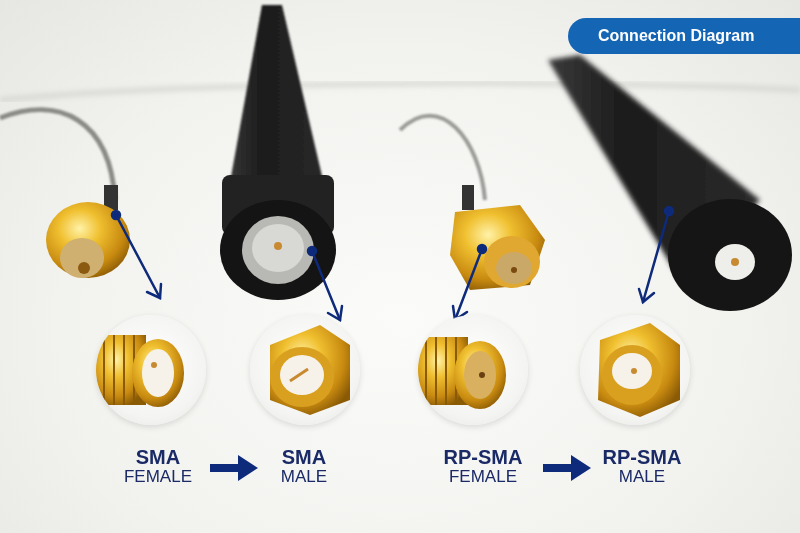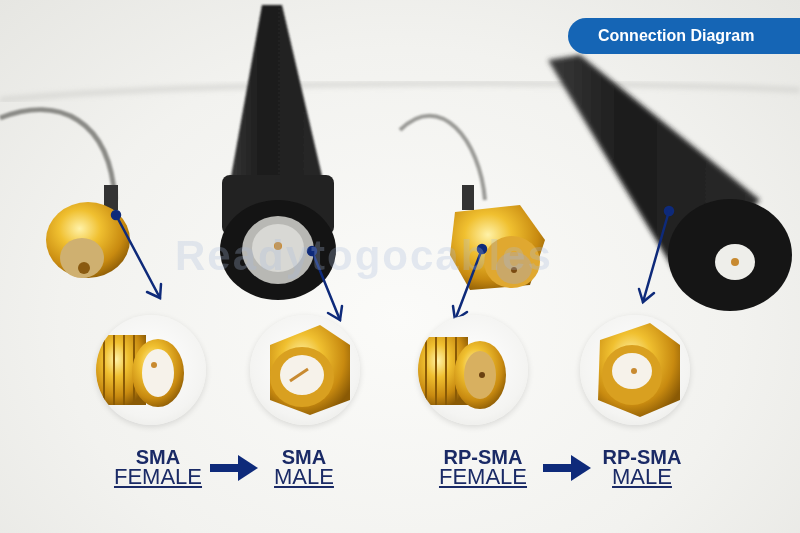--- a/index.html
+++ b/index.html
@@ -11,21 +11,21 @@
            background:#1565b5; border-radius:18px 0 0 18px; color:#fff;
            font-weight:bold; font-size:16px; display:flex; align-items:center;
            padding-left:30px; box-sizing:border-box; }
   .watermark { position:absolute; left:175px; top:232px; font-size:42px; font-weight:bold;
                color:rgba(170,185,220,0.28); letter-spacing:2px; }
   .circle { position:absolute; border-radius:50%;
             background: radial-gradient(circle at 50% 45%, #ffffff 0%, #f4f4f2 65%, #e2e2de 100%);
             box-shadow: 0 2px 6px rgba(0,0,0,0.12); overflow:hidden; }
   .label { position:absolute; text-align:center; color:#1a2a66; width:120px; }
   .label .l1 { font-weight:bold; font-size:20px; line-height:20px; }
-  .label .l2 { font-size:22px; line-height:20px;text-decoration:underline; }
+  .label .l2 { font-size:17px; line-height:20px; }
   .flow-arrow { position:absolute; }
 </style>
 </head>
 <body>
 
 <div class="scene">
 
   <svg width="800" height="533" style="position:absolute;left:0;top:0">
     <defs>
       <radialGradient id="gold" cx="40%" cy="35%" r="70%">
@@ -94,21 +94,20 @@
       <circle cx="482" cy="249" r="4" fill="#0e2a7a"></circle>
       <line x1="482" y1="249" x2="455" y2="320"></line>
       <polyline points="453,306 455,320 467,312"></polyline>
 
       <circle cx="669" cy="211" r="4" fill="#0e2a7a"></circle>
       <line x1="669" y1="211" x2="643" y2="302"></line>
       <polyline points="639,289 643,302 654,293"></polyline>
     </g>
   </svg>
 
-  <div class="watermark">Readytogocables</div>
 
   <div class="badge">
     <span>Connection Diagram</span>
   </div>
 
   <div class="circle" style="left:96px;top:315px;width:110px;height:110px">
     <svg width="110" height="110">
       <rect x="0" y="20" width="50" height="70" fill="url(#gold)"></rect>
       <g stroke="#8a5a05" stroke-width="2">
           <line x1="8" y1="20" x2="8" y2="90"></line>

